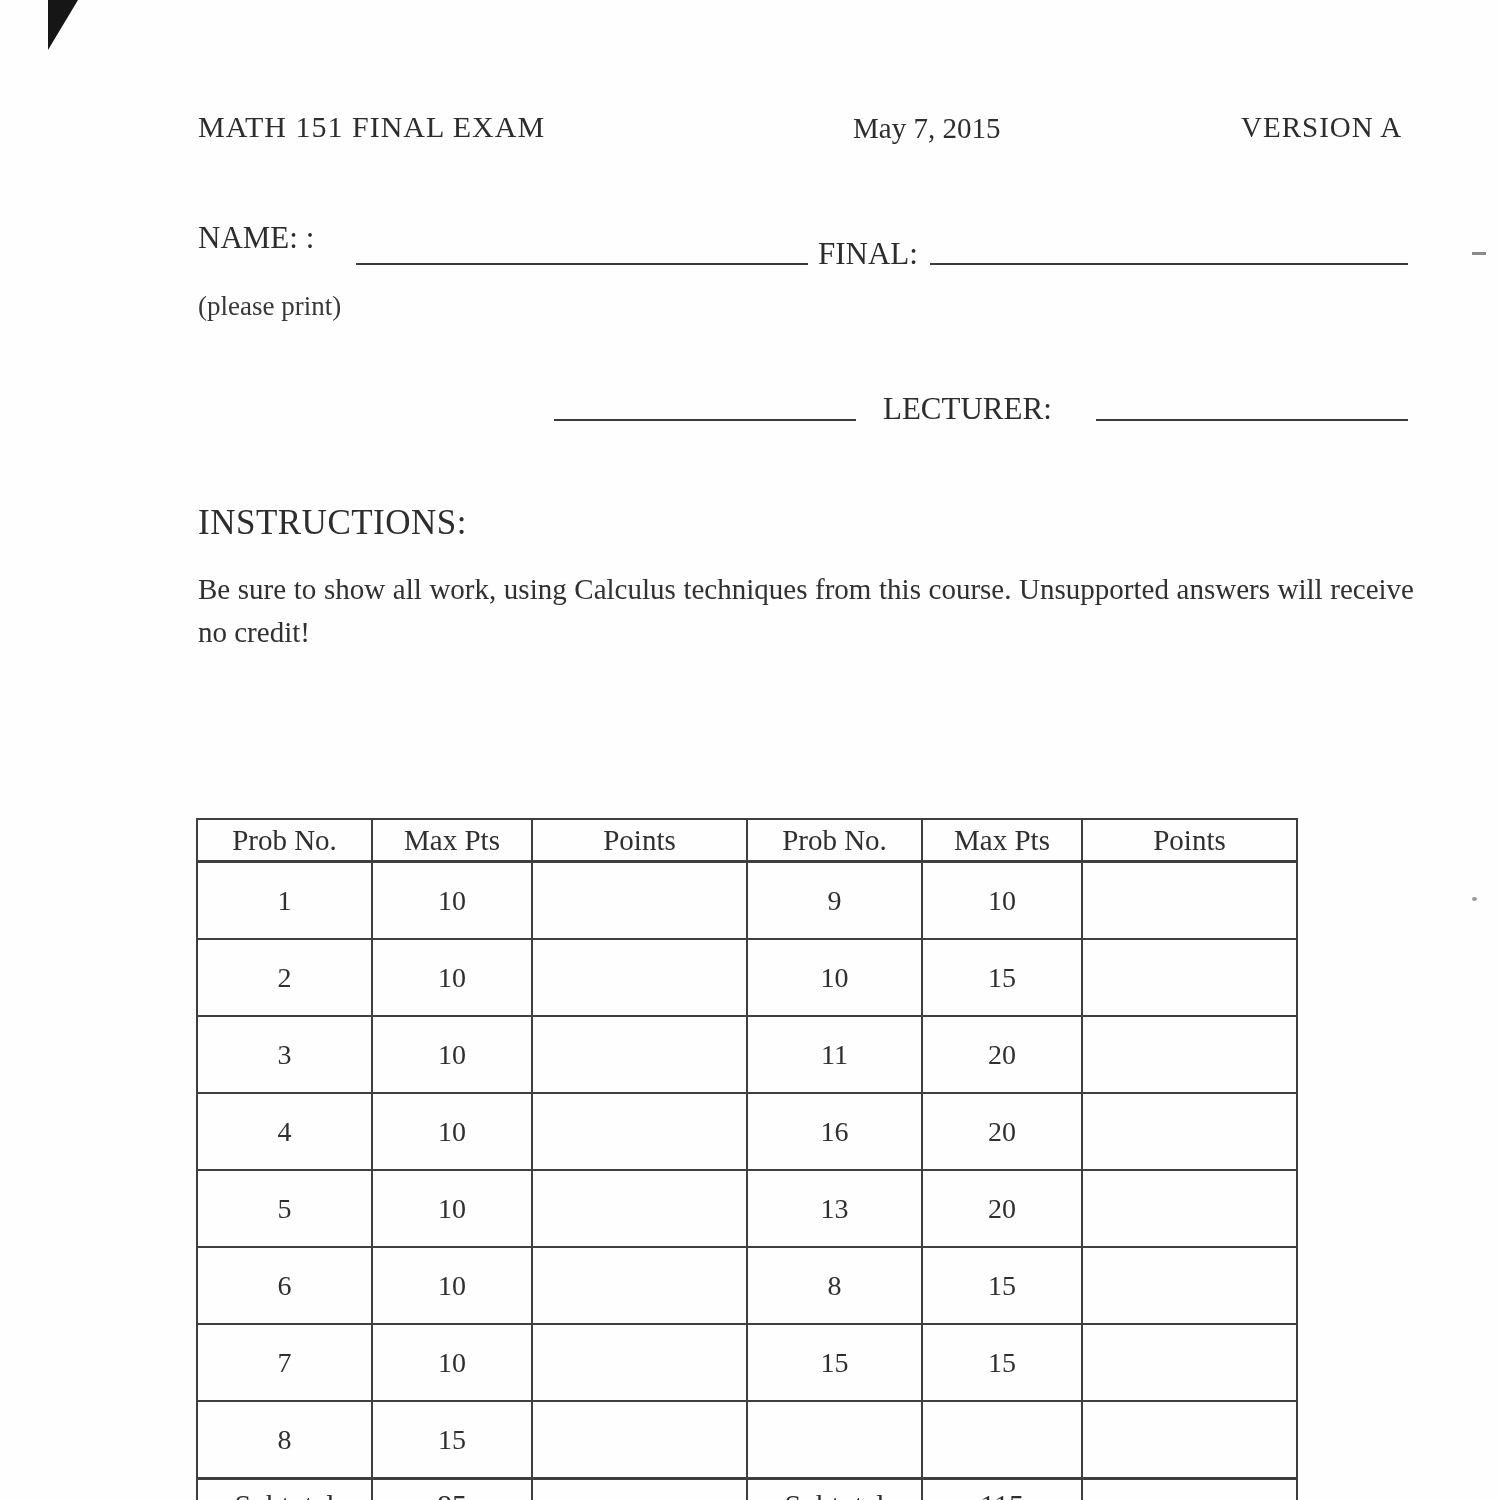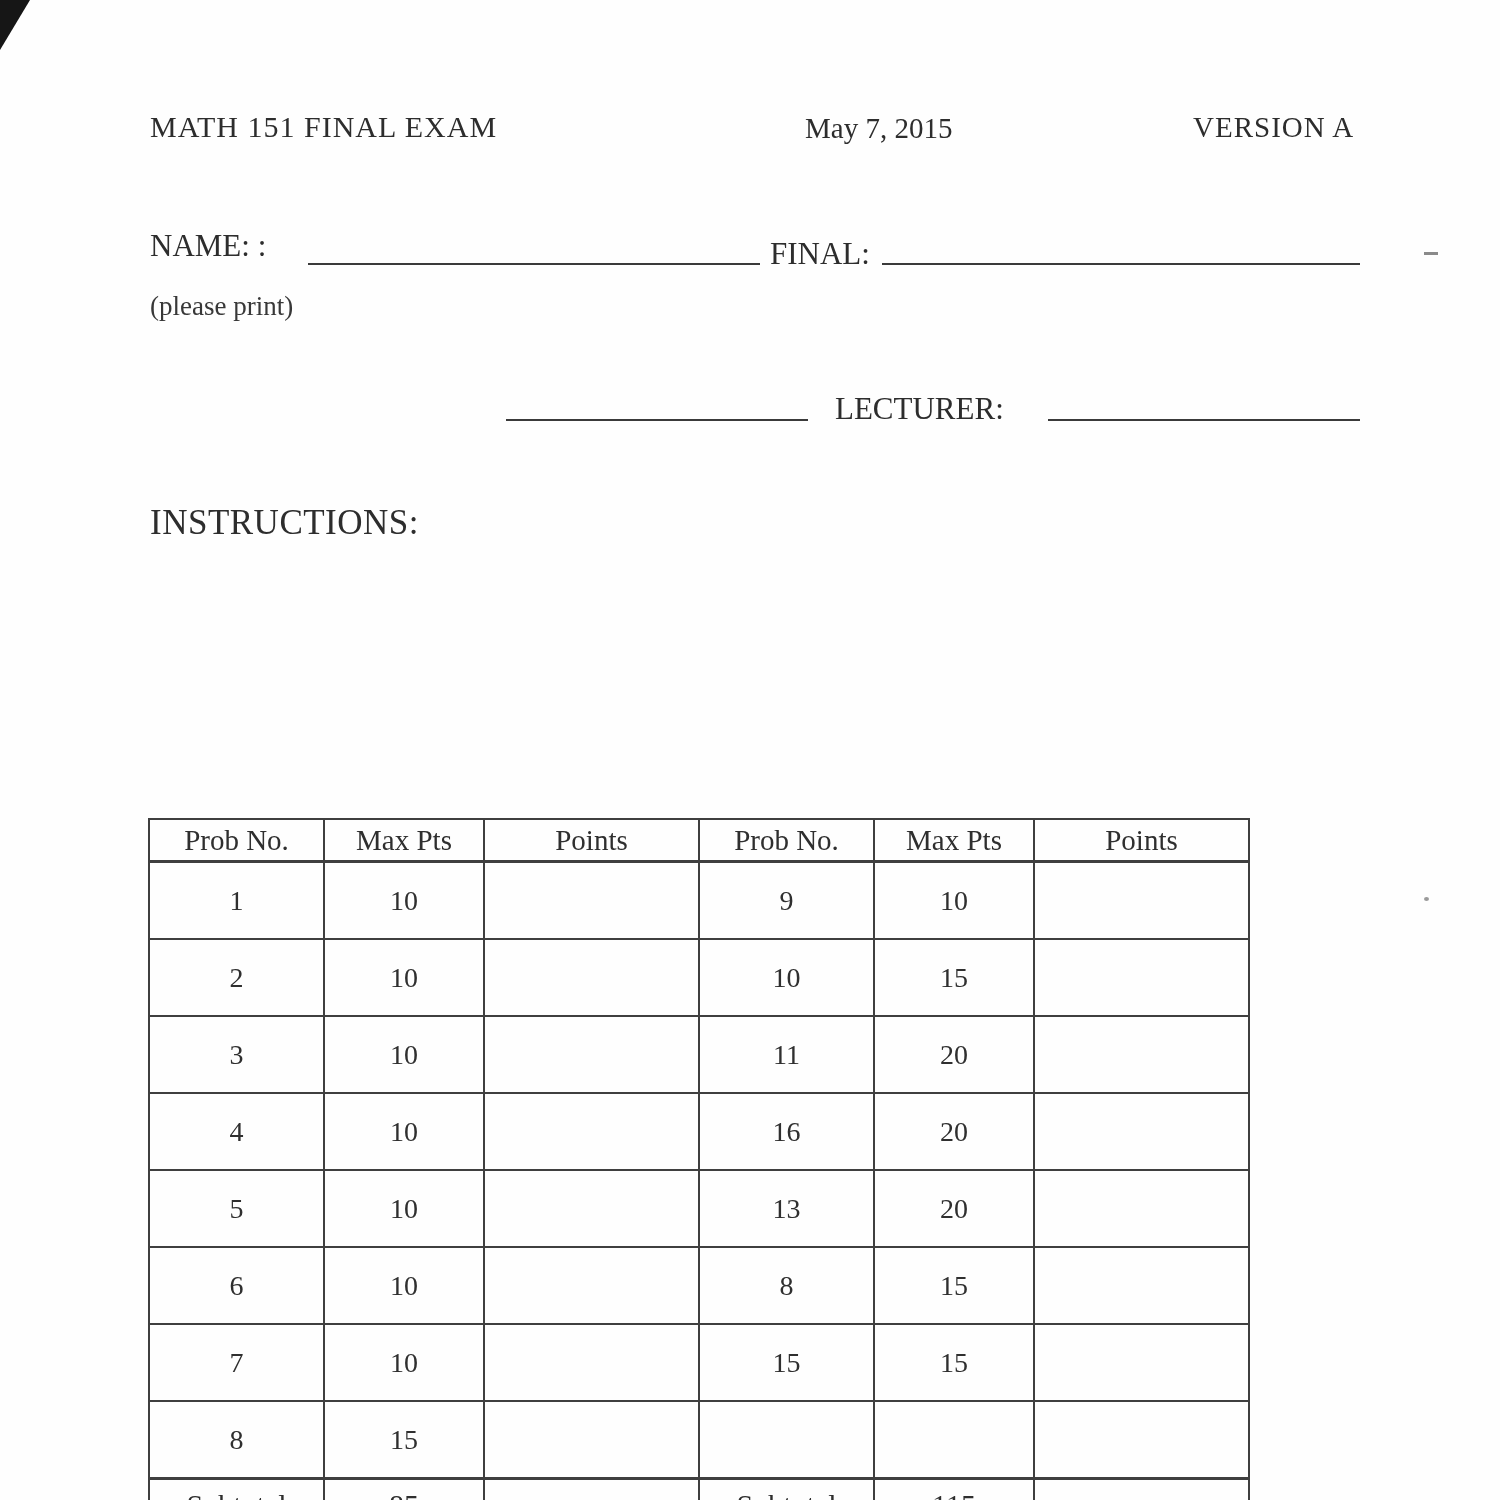--- a/index.html
+++ b/index.html
@@ -9,31 +9,31 @@
   }
   .page {
     position: relative;
     width: 1500px;
     height: 1500px;
     background: #fefefe;
     overflow: hidden;
     font-family: "Liberation Serif", "DejaVu Serif", serif;
     color: #2d2d2d;
   }
-  .abs { position: absolute; }
+  .abs { position: absolute; margin-left: 48px; }
 
   
   .doc-title    { left: 150px; top: 110px; font-size: 30px; letter-spacing: 1px; }
   .doc-date     { left: 805px; top: 112px; font-size: 29px; }
   .doc-version  { left: 1193px; top: 111px; font-size: 29px; letter-spacing: 1px; }
 
   
   .field-label  { font-size: 31px; }
   .fill-line    { border-bottom: 2px solid #3a3a3a; height: 0; }
-  .name-label     { left: 150px;  top: 228px; }
+  .name-label     { left: 150px;  top: 220px; }
   .name-line      { left: 308px;  top: 263px; width: 452px; }
   .ruid-label     { left: 770px;  top: 236px; }
   .ruid-line      { left: 882px;  top: 263px; width: 478px; }
   .please-print   { left: 150px;  top: 291px; font-size: 27px; color: #383838; }
   .section-label  { left: 150px;  top: 391px; }
   .section-line   { left: 506px;  top: 419px; width: 302px; }
   .lecturer-label { left: 835px;  top: 391px; }
   .lecturer-line  { left: 1048px; top: 419px; width: 312px; }
 
   
@@ -111,20 +111,21 @@
   <div class="abs fill-line name-line"></div>
   <div class="abs field-label ruid-label">FINAL:</div>
   <div class="abs fill-line ruid-line"></div>
   <div class="abs please-print">(please print)</div>
 
   <div class="abs fill-line section-line"></div>
   <div class="abs field-label lecturer-label">LECTURER:</div>
   <div class="abs fill-line lecturer-line"></div>
 
   <div class="abs instructions-heading">INSTRUCTIONS:</div>
+  <div class="abs para para1">Be sure to show all work, using Calculus techniques from this course.  Unsupported answers will receive no credit!</div>
 
   <table class="abs score-table">
     <colgroup>
       <col style="width:175px">
         <col style="width:160px">
         <col style="width:215px">
       <col style="width:175px">
         <col style="width:160px">
         <col style="width:215px">
     </colgroup>

